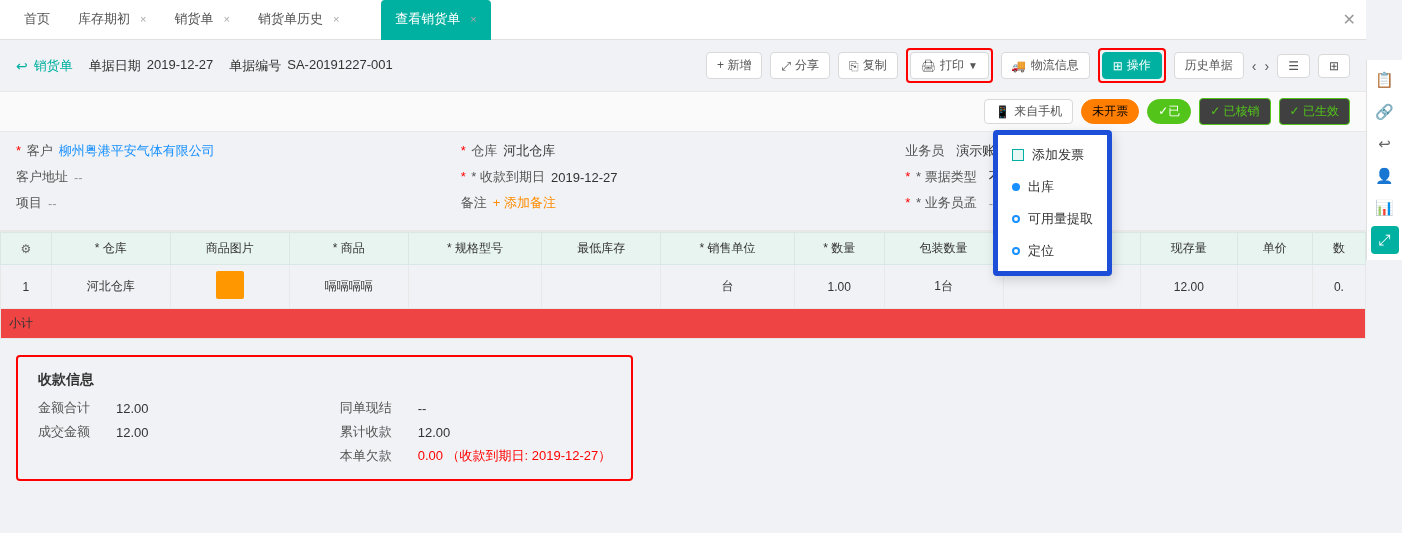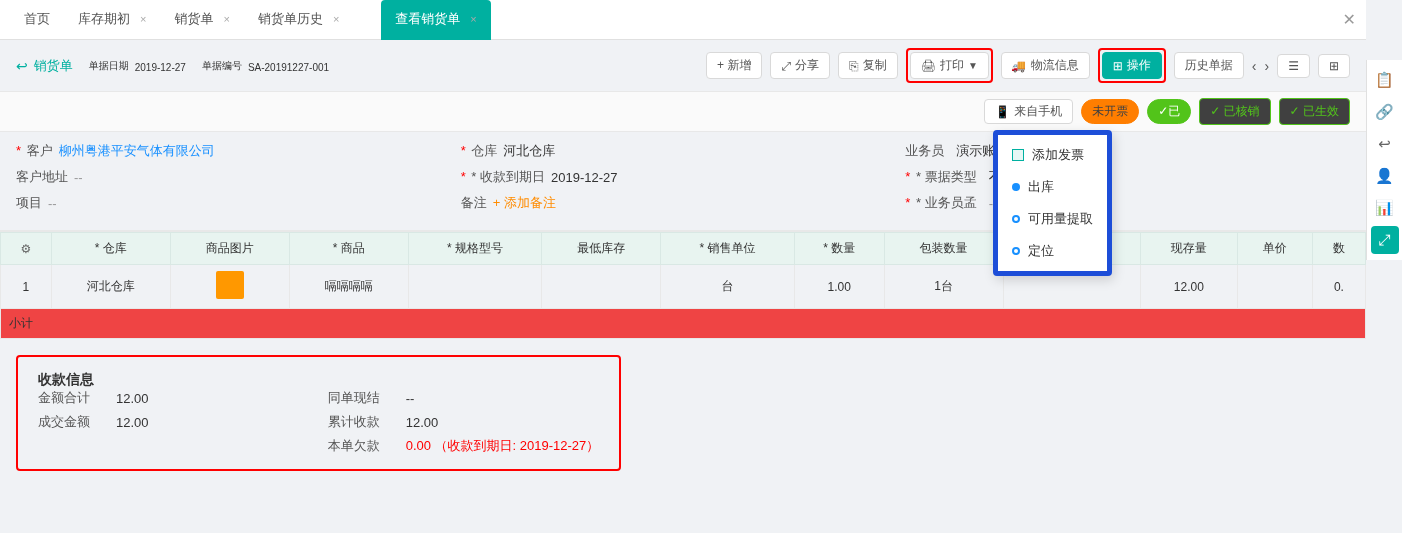--- a/index.html
+++ b/index.html
@@ -29,21 +29,21 @@
     }
 
     
     .doc-header {
       display: flex; align-items: center; padding: 8px 16px;
       border-bottom: 1px solid #e8e8e8; gap: 16px; flex-wrap: wrap;
     }
     .doc-title {
       display: flex; align-items: center; gap: 6px; color: #00b0a0; font-weight: 500;
     }
-    .doc-meta { display: flex; align-items: flex-end; gap: 6px; color: #555; font-size: 10px; }
+    .doc-meta { display: flex; align-items: flex-start; gap: 6px; color: #555; font-size: 13px; }
     .doc-meta span { color: #333; }
     .doc-actions {
       margin-left: auto; display: flex; align-items: center; gap: 8px;
     }
     .btn-action {
       display: flex; align-items: center; gap: 4px;
       padding: 4px 10px; border: 1px solid #d9d9d9; border-radius: 4px;
       background: #fff; cursor: pointer; font-size: 12px; color: #555;
     }
     .btn-op { background: #00b0a0 !important; color: #fff !important; border-color: #00b0a0 !important; }
@@ -56,21 +56,21 @@
     
     .toolbar-row {
       display: flex; align-items: center; padding: 6px 16px;
       background: #fafafa; border-bottom: 1px solid #e8e8e8; gap: 8px;
     }
     .btn-toolbar {
       display: flex; align-items: center; gap: 4px;
       padding: 3px 10px; border: 1px solid #d9d9d9; border-radius: 4px;
       background: #fff; cursor: pointer; font-size: 12px; color: #555;
     }
-    .btn-toolbar.orange { background: #ff7e00; color: #404040; border-color: #ff7e00; border-radius: 20px; }
+    .btn-toolbar.orange { background: #ff7e00; color: #000000; border-color: #ff7e00; border-radius: 20px; }
     .btn-toolbar.green { background: #52c41a; color: #fff; border-color: #52c41a; border-radius: 20px; }
 
     
     .form-section {
       padding: 10px 16px; border-bottom: 1px solid #e8e8e8;
     }
     .form-row {
       display: flex; align-items: center; gap: 0; margin-bottom: 8px;
     }
     .form-field {
@@ -98,22 +98,22 @@
       text-align: center; white-space: nowrap;
     }
     .data-table tr.subtotal td { background: #ef4444; }
     .gear-icon { color: #666; }
 
     
     .payment-box {
       border: 2px solid red; border-radius: 4px; padding: 14px 20px;
       margin: 12px 16px; display: inline-block; min-width: 520px;
     }
-    .payment-title { font-weight: bold; font-size: 14px; }
-    .payment-grid { display: grid; grid-template-columns: 1fr 1fr; gap: 6px 18px; }
+    .payment-title { font-weight: bold; font-size: 14px; margin-bottom: 10px; }
+    .payment-grid { display: grid; grid-template-columns: 1fr 1fr; gap: 6px 30px; }
     .payment-row { display: flex; align-items: center; gap: 8px; font-size: 13px; }
     .payment-label { color: #555; min-width: 70px; }
     .payment-val { color: #333; }
     .payment-val.red { color: red; }
 
     
     .dropdown-menu {
       position: absolute; top: 130px; right: 290px;
       background: #fff; border: 5px solid #1d4ed8; border-radius: 4px;
       box-shadow: 2px 4px 12px rgba(0,0,0,0.15); z-index: 100; min-width: 110px;

